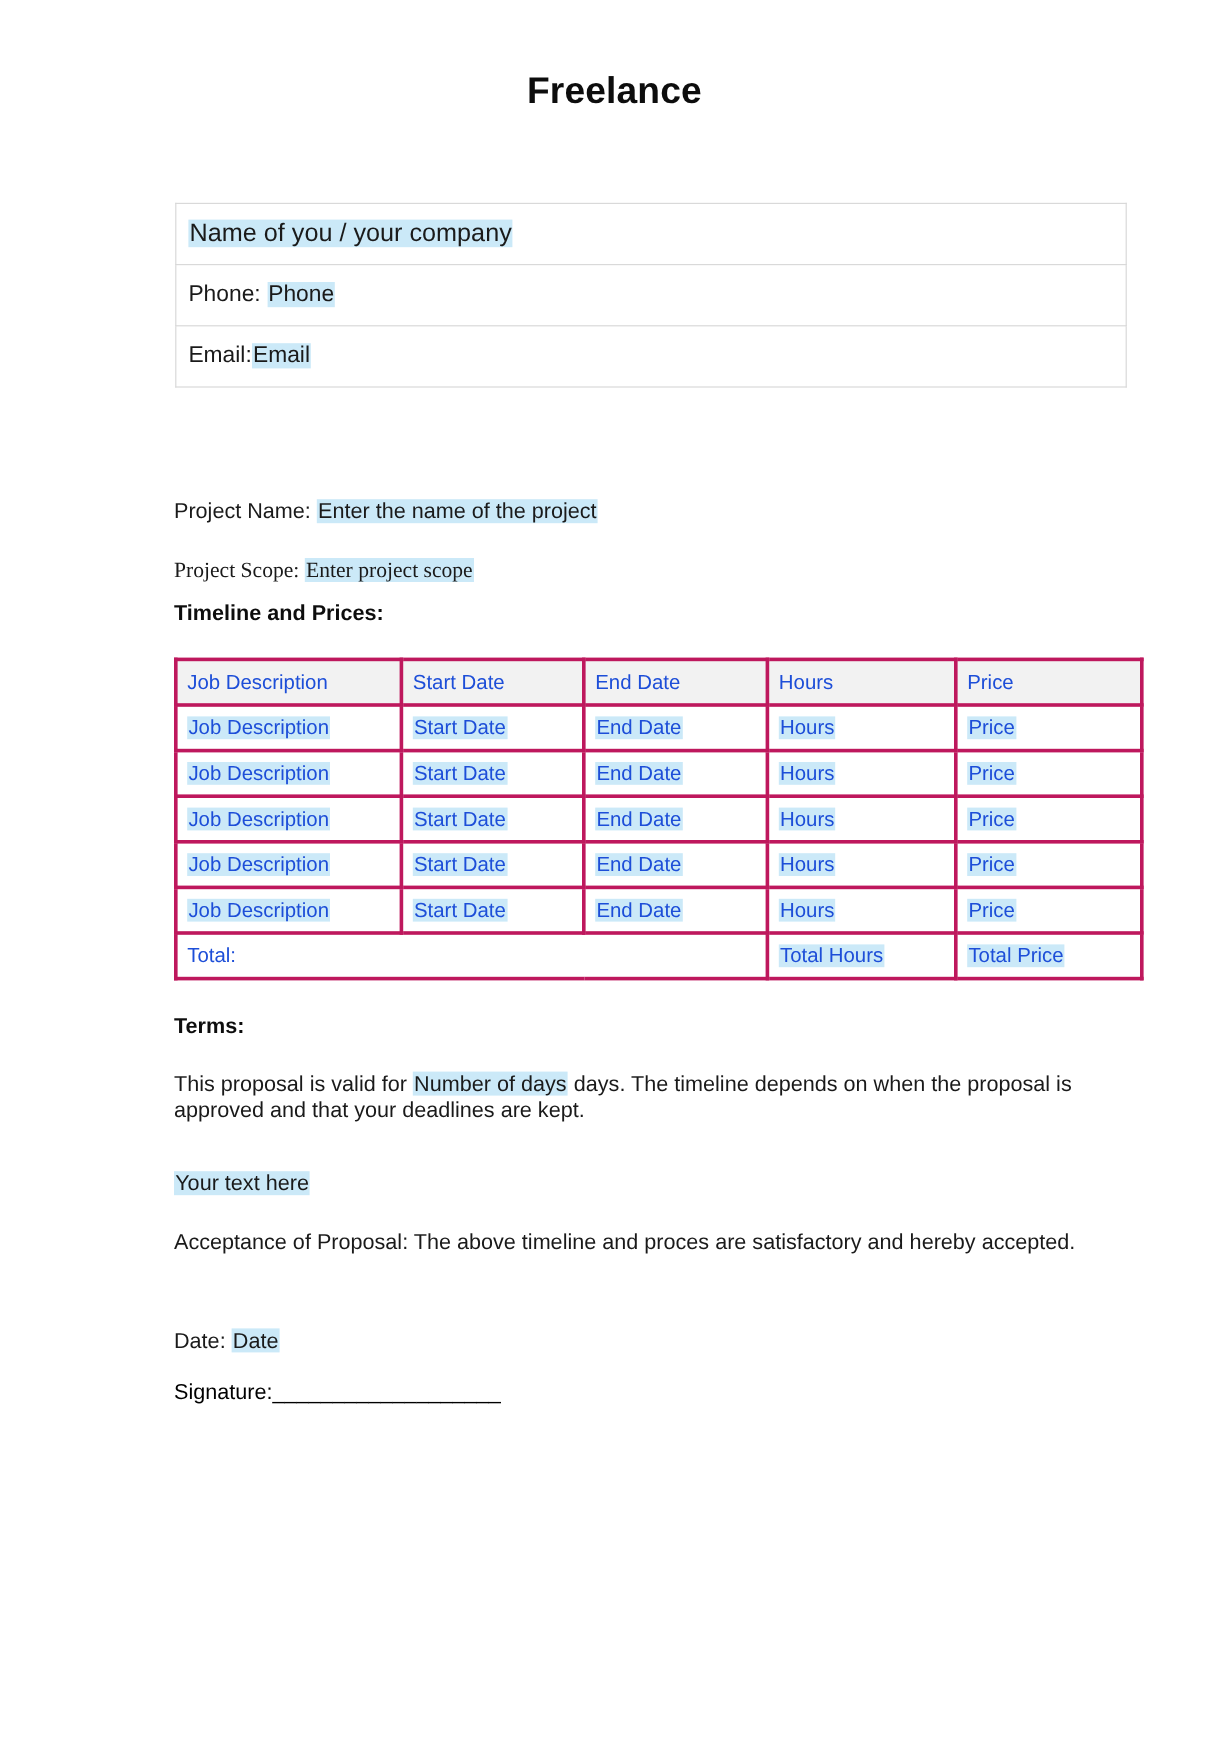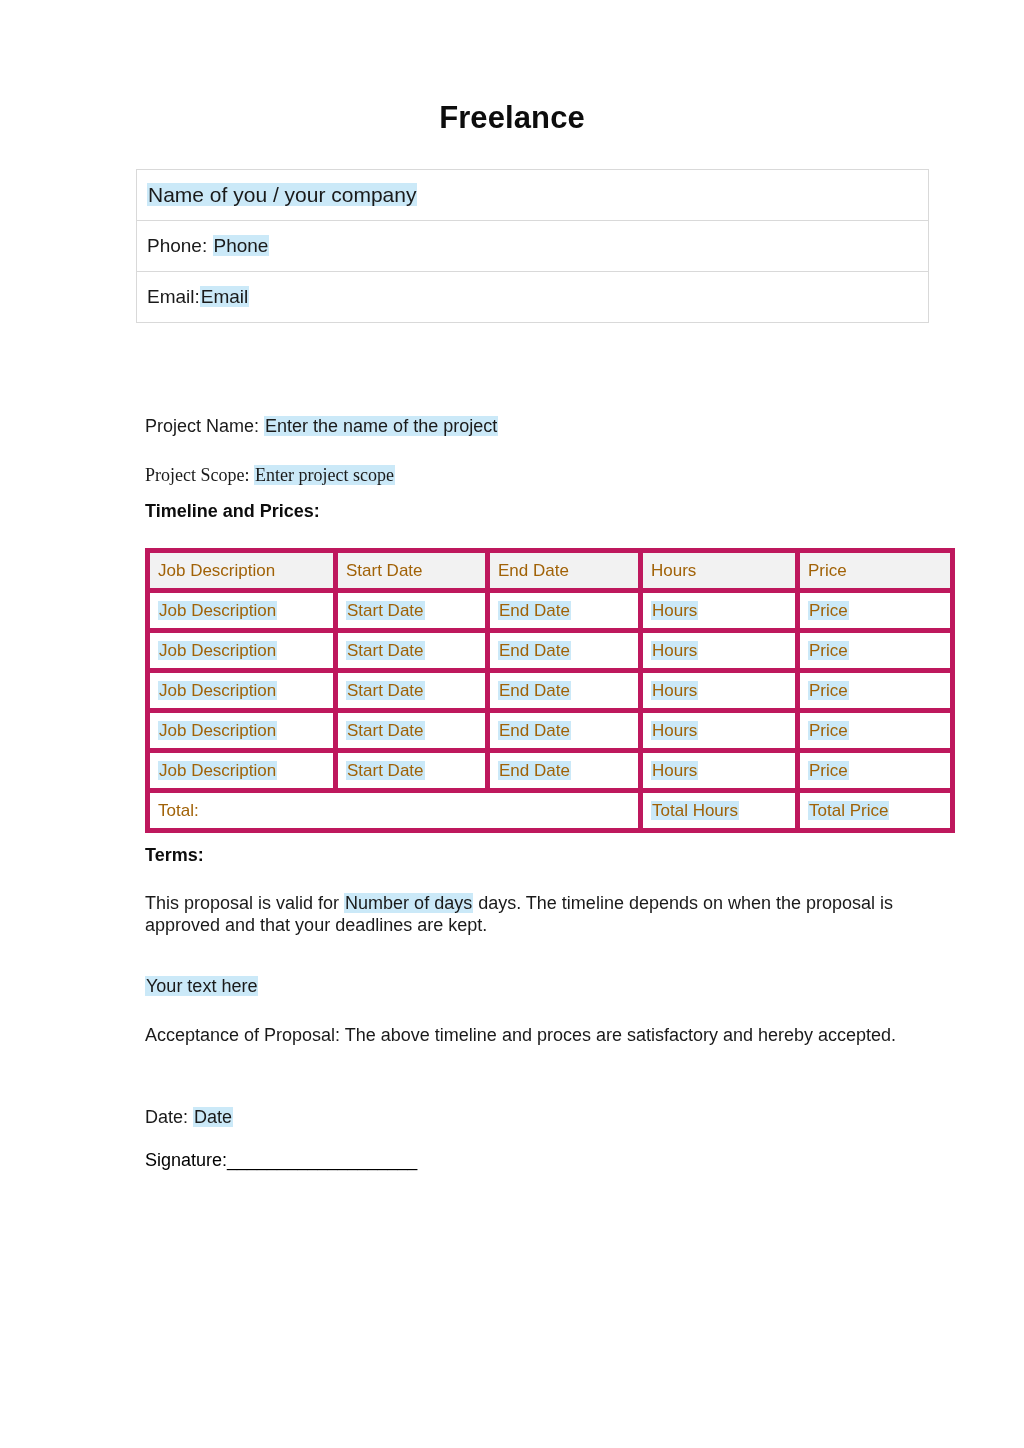--- a/index.html
+++ b/index.html
@@ -20,31 +20,31 @@
     height: 1448px;
     box-sizing: border-box;
     padding: 0;
   }
   .doc-title {
     text-align: center;
     font-size: 31px;
     font-weight: bold;
     color: #0d0d0d;
     margin: 0;
-    padding-top: 100px;
+    padding-top: 58px;
     letter-spacing: 0.1px;
   }
   .hl {
     background: #cbe9f8;
     padding: 0 1px;
   }
   
   .contact-table {
     position: absolute;
-    left: 136px;
+    left: 146px;
     top: 169px;
     width: 793px;
     border-collapse: collapse;
     table-layout: fixed;
   }
   .contact-table td {
     border: 1px solid #d9d9d9;
     height: 50px;
     padding: 0 10px;
     vertical-align: middle;
@@ -81,28 +81,28 @@
   .timeline-table {
     position: absolute;
     left: 145px;
     top: 548px;
     width: 805px;
     border-collapse: collapse;
     table-layout: fixed;
   }
   .timeline-table th,
   .timeline-table td {
-    border: 5px solid #be185d;
+    border: 3px solid #be185d;
     height: 35px;
     padding: 0 8px;
     text-align: left;
     vertical-align: middle;
     font-size: 17px;
     font-weight: normal;
-    color: #a16207;
+    color: #1d4ed8;
   }
   .timeline-table thead th {
     background: #f2f2f2;
   }
   .col-job   { width: 188px; }
   .col-start { width: 152px; }
   .col-end   { width: 153px; }
   .col-hours { width: 157px; }
   .col-price { width: 155px; }
 

